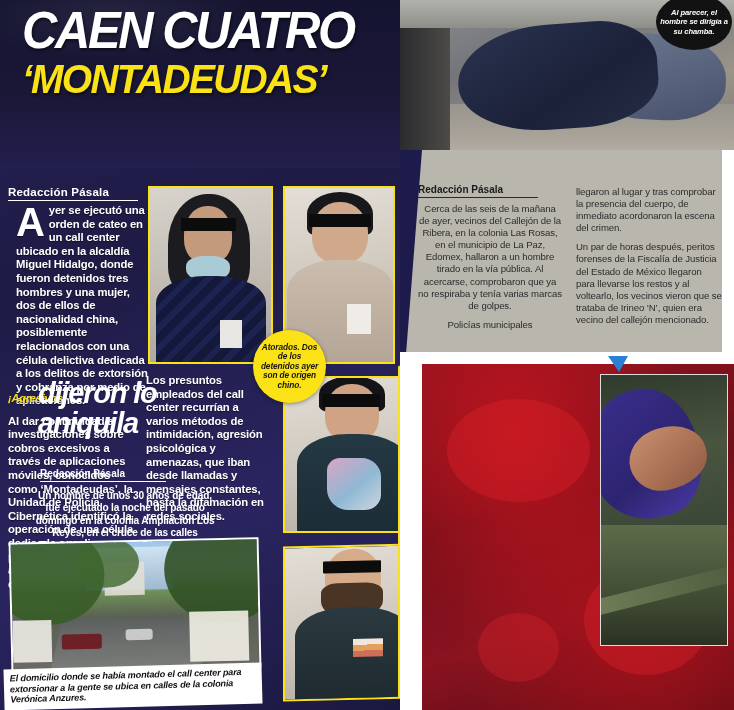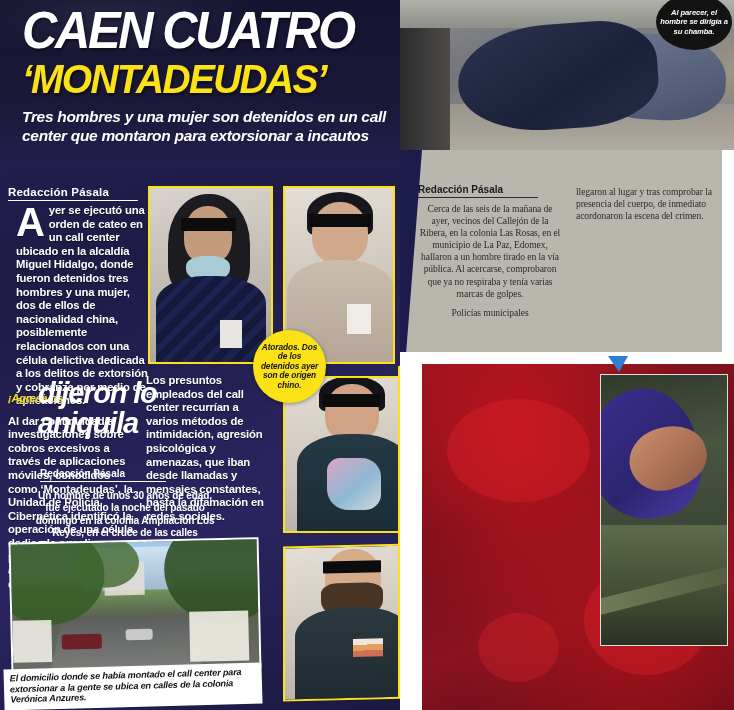--- a/index.html
+++ b/index.html
@@ -172,21 +172,21 @@
   }
   .rt-byline{
     position:absolute; left:18px; top:184px; width:120px; z-index:5;
     font-size:10px; font-weight:bold; color:#1a1a1a;
     border-bottom:1.3px solid #2a2a2a; padding-bottom:2px;
   }
   .rt-body{
     position:absolute; z-index:5; color:#2c2c2c; font-size:9.6px; line-height:12.1px;
     letter-spacing:-.1px;
   }
-  .rt-body p{ margin:0 0 7px 0;font-family:Liberation Serif, serif; }
+  .rt-body p{ margin:0 0 7px 0; }
   .rt-col1{ left:18px; top:203px; width:144px; text-align:center; }
   .rt-col2{ left:176px; top:186px; width:146px; }
   .rt-left-angle{
     position:absolute; left:0; top:150px; width:22px; height:202px; z-index:6;
     background:#1d1b4b;
     clip-path:polygon(0 0, 100% 0, 28% 100%, 0 100%);
   }
   .rt-right-pad{
     position:absolute; right:0; top:150px; width:12px; height:202px; z-index:6;
     background:#ffffff;
@@ -276,21 +276,20 @@
 </head>
 <body>
 
 <div id="page">
 
   <div class="left-col">
 
     <div class="masthead">
       <div class="kicker-main">CAEN CUATRO</div>
       <div class="kicker-sub">‘MONTADEUDAS’</div>
-      <div class="deck">Tres hombres y una mujer son detenidos en un call center que montaron para extorsionar a incautos</div>
     </div>
 
     <div class="byline">Redacción Pásala</div>
 
     <div class="bodytext col-a">
       <p class="dropcap">Ayer se ejecutó una orden de cateo en un call center ubicado en la alcaldía Miguel Hidalgo, donde fueron detenidos tres hombres y una mujer, dos de ellos de nacionalidad china, posiblemente relacionados con una célula delictiva dedicada a los delitos de extorsión y cobranza por medio de aplicaciones.</p>
     </div>
 
     <div class="bodytext col-b">
       <p class="subhead">¡Agresivos!</p>
@@ -377,20 +376,21 @@
     <div class="rt-right-pad"></div>
 
     <div class="rt-byline">Redacción Pásala</div>
 
     <div class="rt-body rt-col1">
       <p>Cerca de las seis de la mañana de ayer, vecinos del Callejón de la Ribera, en la colonia Las Rosas, en el municipio de La Paz, Edomex, hallaron a un hombre tirado en la vía pública. Al acercarse, comprobaron que ya no respiraba y tenía varias marcas de golpes.</p>
       <p>Policías municipales</p>
     </div>
     <div class="rt-body rt-col2">
       <p>llegaron al lugar y tras comprobar la presencia del cuerpo, de inmediato acordonaron la escena del crimen.</p>
+      <p>Un par de horas después, peritos forenses de la Fiscalía de Justicia del Estado de México llegaron para llevarse los restos y al voltearlo, los vecinos vieron que se trataba de Irineo ‘N’, quien era vecino del callejón mencionado.</p>
     </div>
   </div>
 
   <div class="oval-callout">
     <span>Al parecer, el hombre se dirigía a su chamba.</span>
   </div>
 
   <div class="rb">
     <div class="rb-bg">
       <div class="rb-splat" style="left:8%;top:10%;width:46%;height:30%;"></div>

